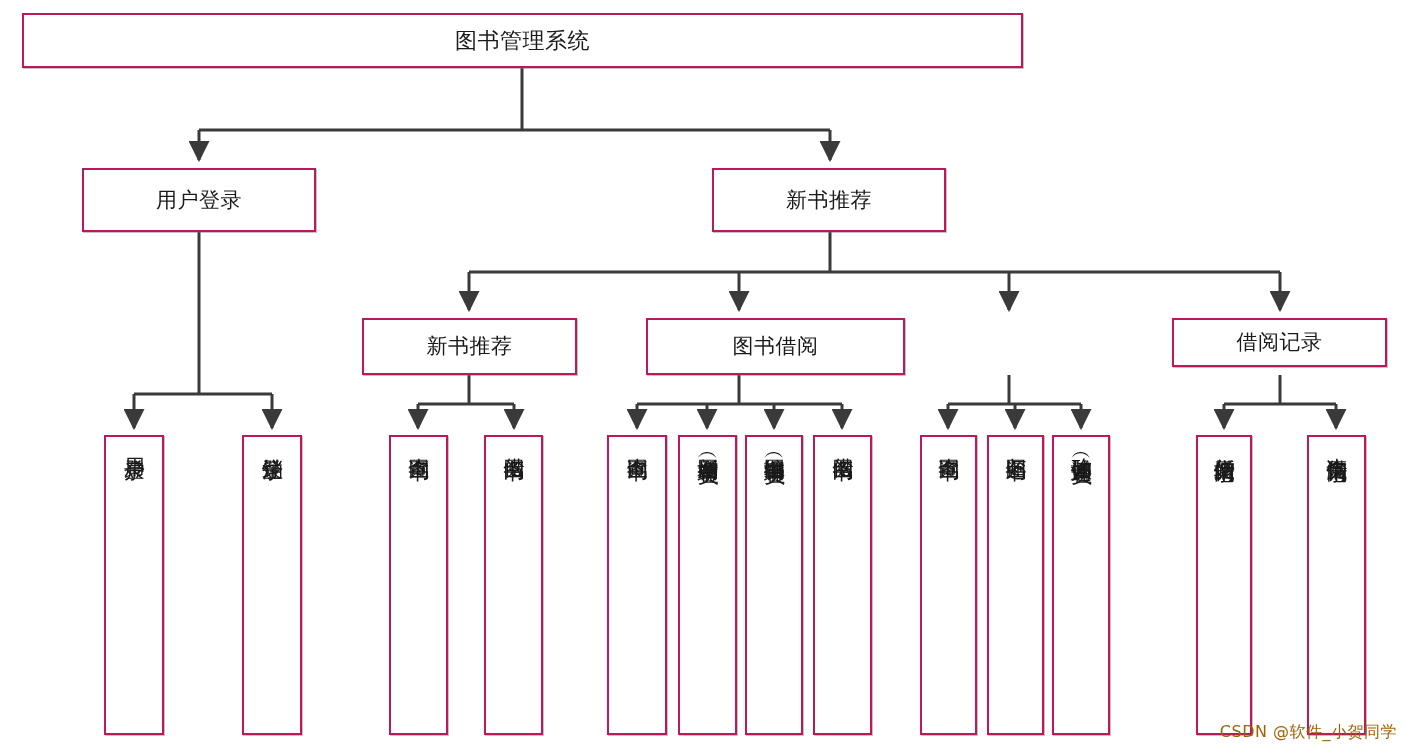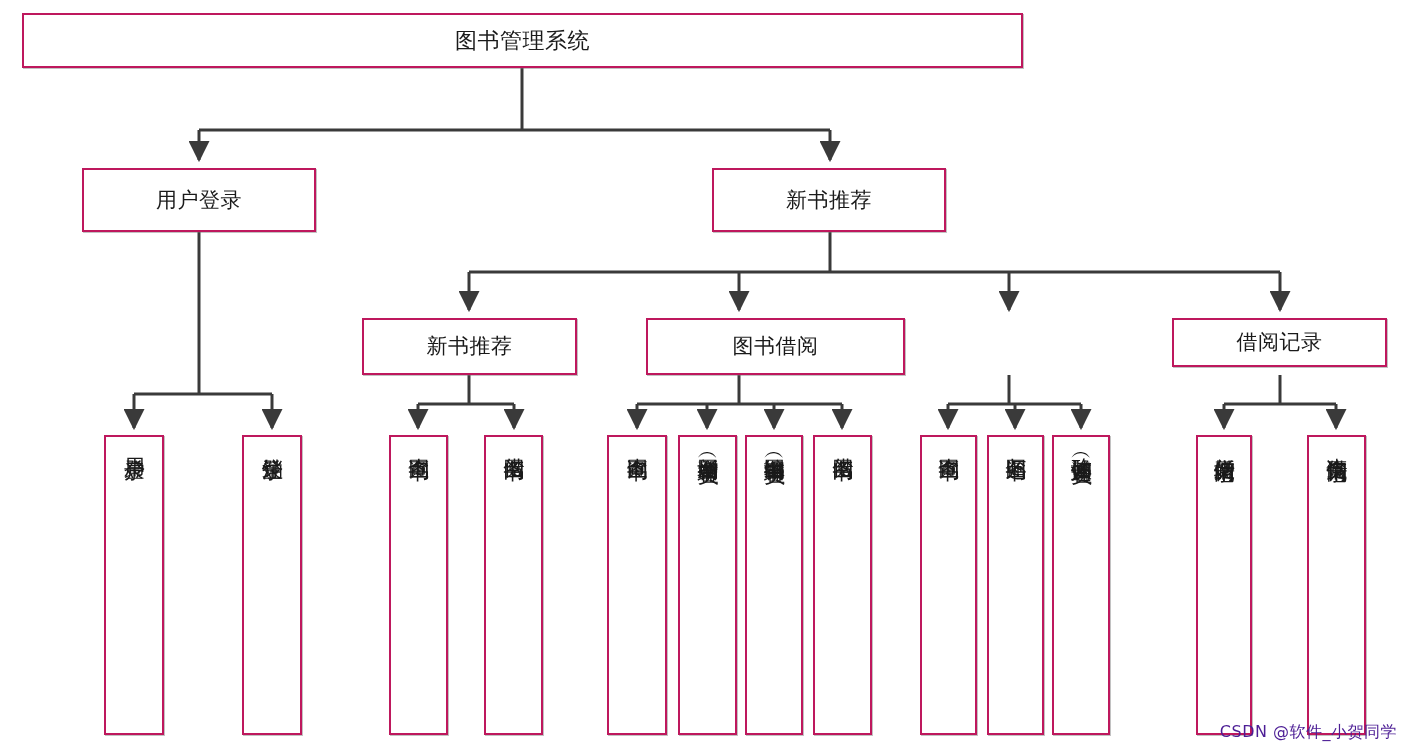--- a/index.html
+++ b/index.html
@@ -62,21 +62,21 @@
     line-height: 1.0;
     letter-spacing: 1px;
     white-space: nowrap;
     max-height: 292px;
   }
   .watermark {
     position: absolute;
     right: 8px;
     bottom: 4px;
     font-size: 16px;
-    color: #4c1d95;
+    color: #a16207;
     white-space: nowrap;
     letter-spacing: 0.5px;
     text-align: center;
   }
 </style>
 </head>
 <body>
 
 <div id="canvas">
 

